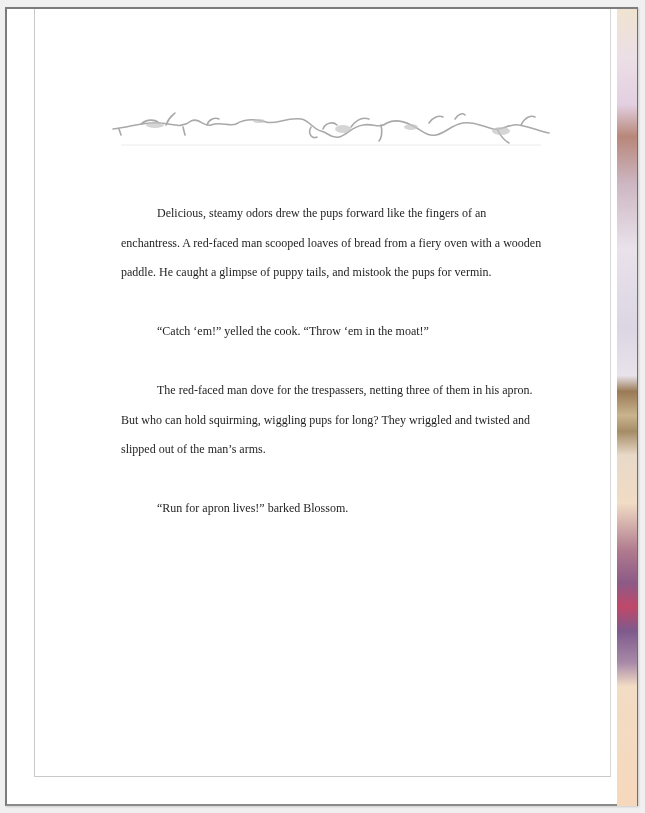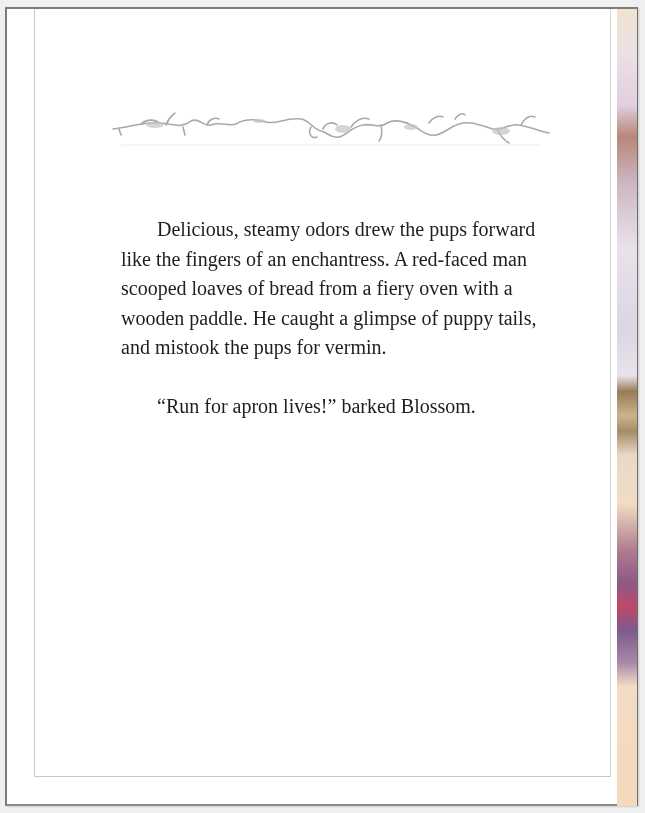--- a/index.html
+++ b/index.html
@@ -71,24 +71,23 @@
       top: 100px;
       width: 440px;
       height: 40px;
     }
     .story {
       position: absolute;
       left: 86px;
       top: 190px;
       width: 426px;
       font-family: "Liberation Serif", "DejaVu Serif", serif;
-      font-size: 20px;
+      font-size: 12px;
       line-height: 29.5px;
       color: #1e1e1e;
-      margin-top: 16px;
     }
     .story p {
       margin: 0 0 29.5px 0;
       text-indent: 36px;
       white-space: normal;
     }
   </style>
 </head>
 <body>
 
@@ -118,20 +117,22 @@
         <ellipse cx="232" cy="20" rx="8" ry="4"></ellipse>
         <ellipse cx="390" cy="22" rx="9" ry="4"></ellipse>
         <ellipse cx="148" cy="12" rx="6" ry="2"></ellipse>
         <ellipse cx="300" cy="18" rx="7" ry="3"></ellipse>
       </g>
       <line x1="10" y1="36" x2="430" y2="36" stroke="#ececec" stroke-width="1"></line>
     </svg>
 
     <div class="story">
       <p>Delicious, steamy odors drew the pups forward like the fingers of an enchantress.  A red-faced man scooped loaves of bread from a fiery oven with a wooden paddle.  He caught a glimpse of puppy tails, and mistook the pups for vermin.</p>
+      <p>“Catch ‘em!” yelled the cook.  “Throw ‘em in the moat!”</p>
+      <p>The red-faced man dove for the trespassers, netting three of them in his apron.  But who can hold squirming, wiggling pups for long?  They wriggled and twisted and slipped out of the man’s arms.</p>
       <p>“Run for apron lives!” barked Blossom.</p>
     </div>
 
   </div>
 
   <div class="art-strip"></div>
 
 </div>
 
 </body></html>

